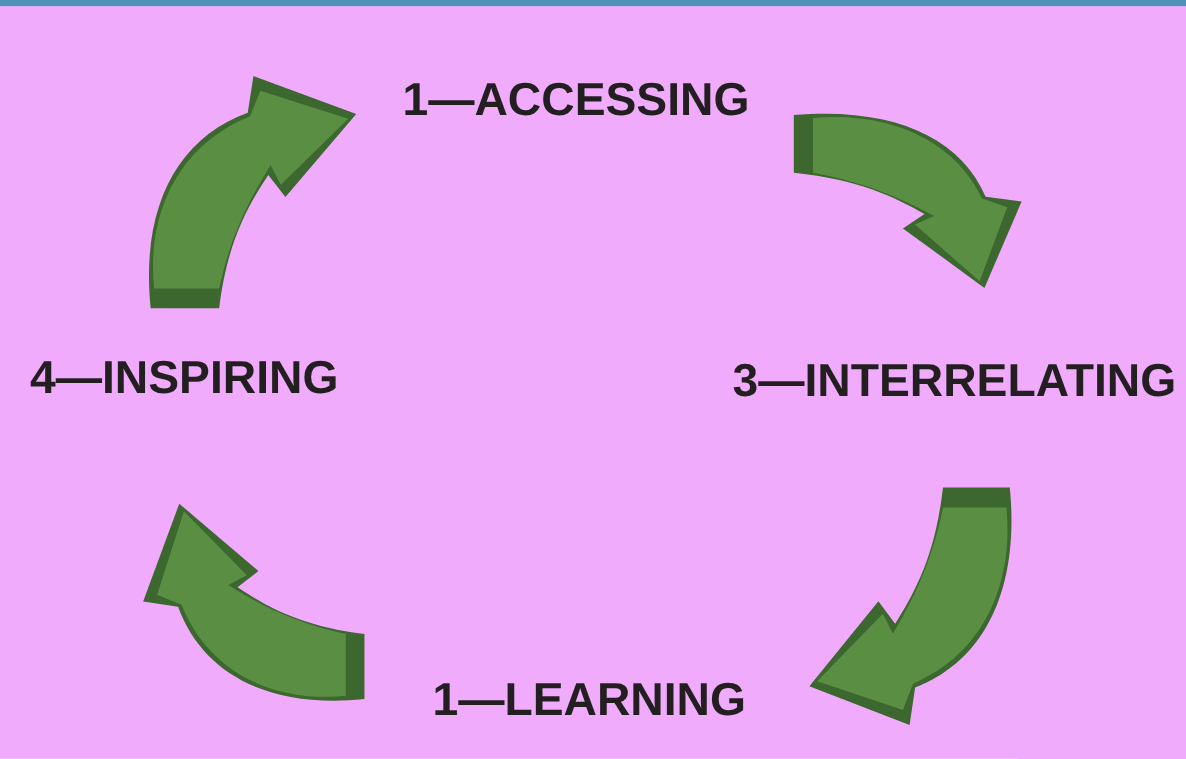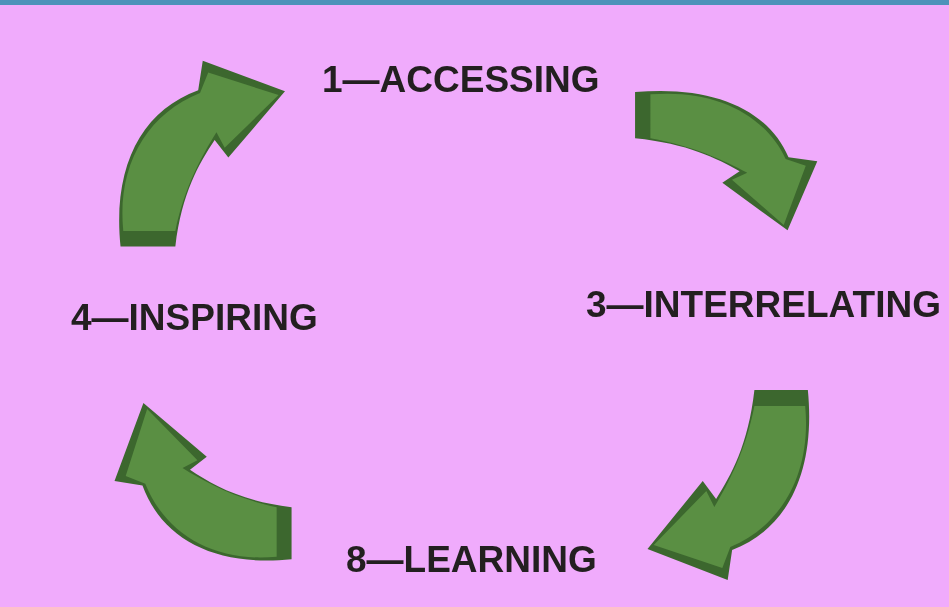--- a/index.html
+++ b/index.html
@@ -75,17 +75,17 @@
   </svg>
 
   <svg class="arrow" viewBox="0 0 220 220" preserveAspectRatio="none" style="left:108px; top:383px; width:205px; height:191px;">
     <use href="#arrow3d" transform="rotate(270 110 110)"></use>
   </svg>
 
   <div class="stage-label" style="left:322px; top:61px;">1—ACCESSING</div>
 
   <div class="stage-label" style="left:586px; top:286px;">3—INTERRELATING</div>
 
-  <div class="stage-label" style="left:346px; top:541px;">8—LEARNING</div>
+  <div class="stage-label" style="left:346px; top:541px;">1—LEARNING</div>
 
-  <div class="stage-label" style="left:24px; top:299px;margin-left:47px;">4—INSPIRING</div>
+  <div class="stage-label" style="left:24px; top:283px;">4—INSPIRING</div>
 
 </div>
 
 </body></html>

